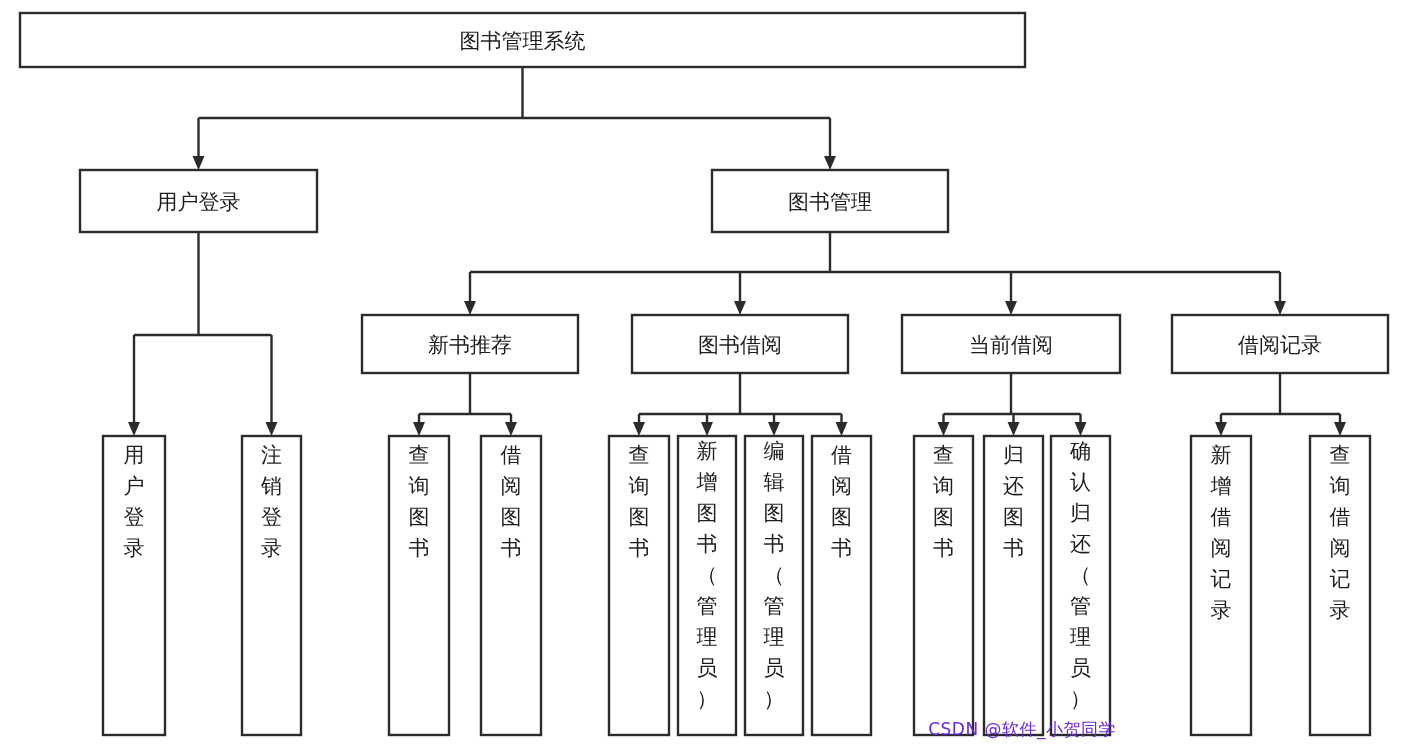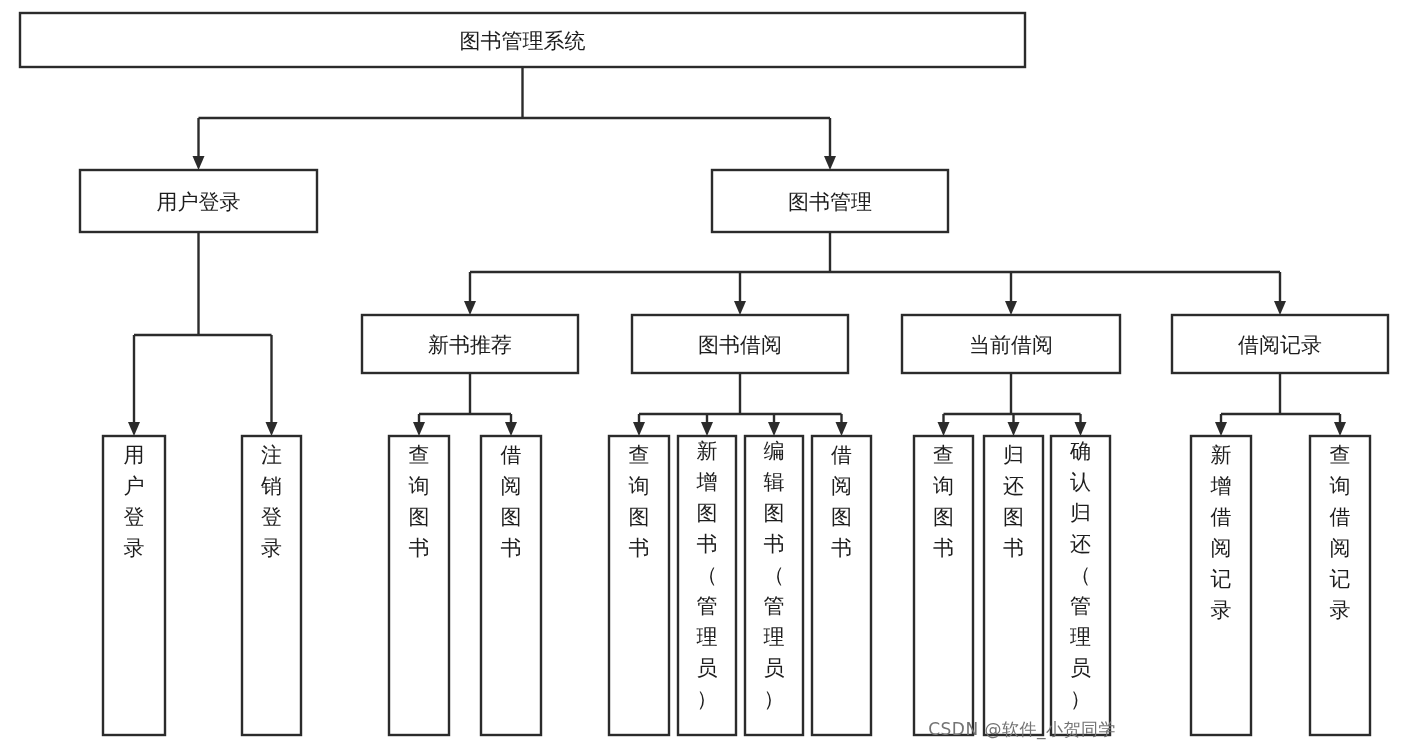--- a/index.html
+++ b/index.html
@@ -55,21 +55,21 @@
     font-family: "DejaVu Sans", "Liberation Sans", sans-serif;
     font-size: 21px;
     text-anchor: middle;
   }
   .watermark {
     position: absolute;
     right: 12px;
     bottom: 6px;
     font-family: "DejaVu Sans", "Liberation Sans", sans-serif;
     font-size: 17px;
-    color: #737373;
+    color: #6d28d9;
     white-space: nowrap;
     letter-spacing: 0.5px;
     pointer-events: none;
     text-align: center;
   }
 </style>
 </head>
 <body>
 
 <div id="diagram-root">

